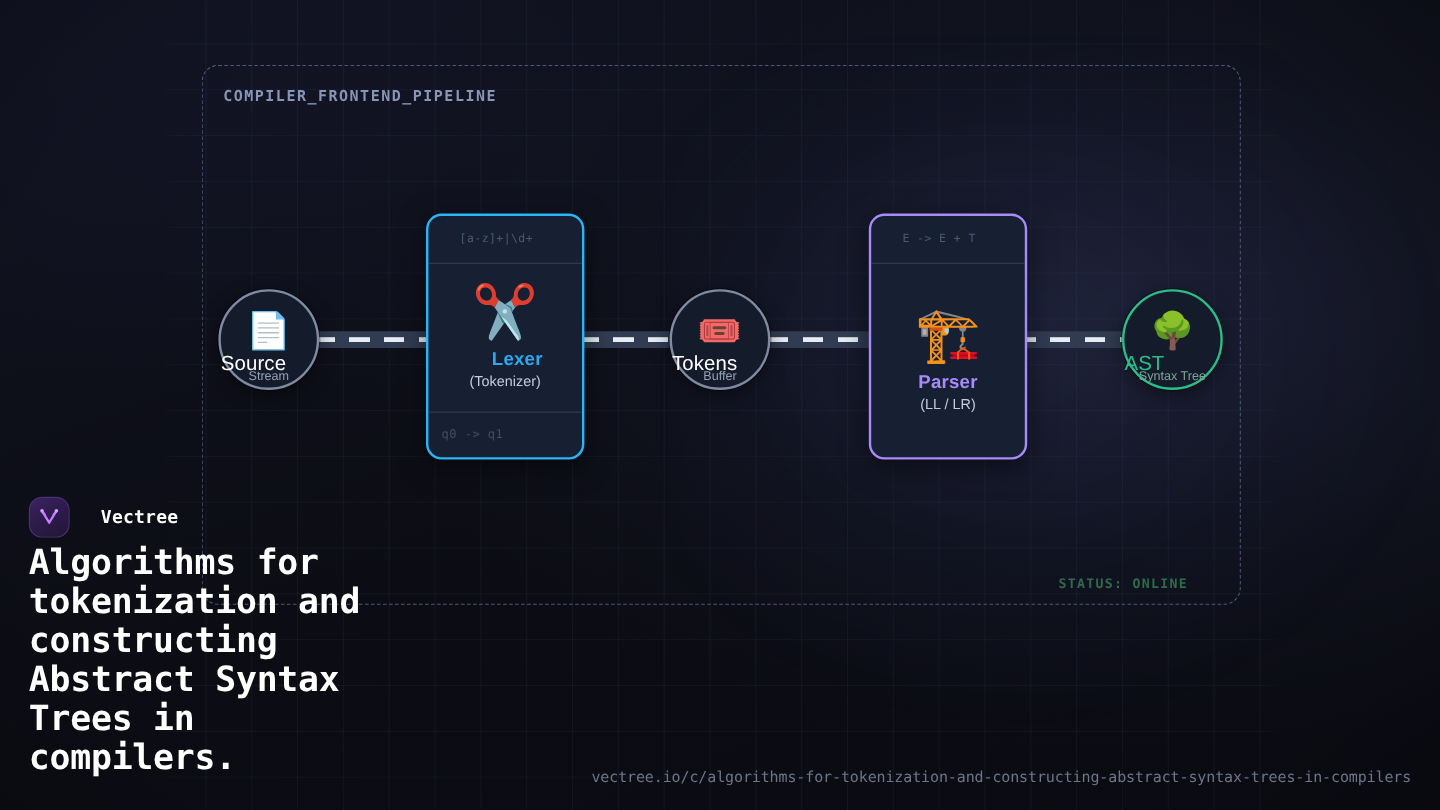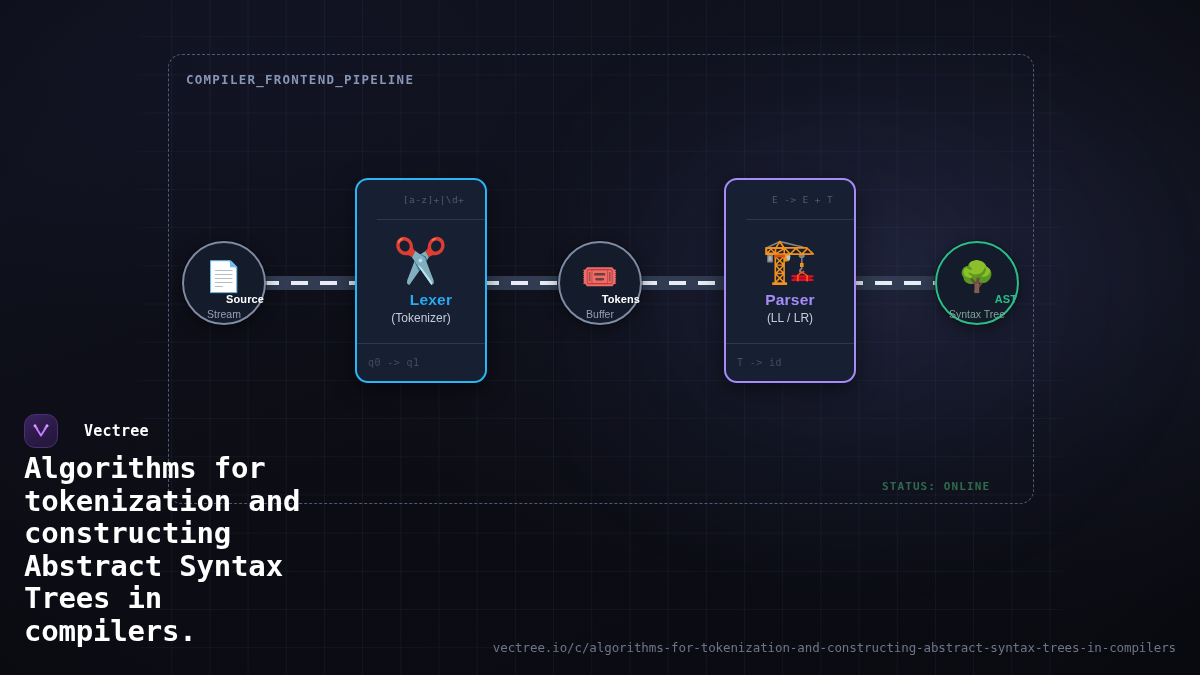--- a/index.html
+++ b/index.html
@@ -81,22 +81,22 @@
     position:absolute; width:84px; height:84px; border-radius:50%;
     background:#141b2b;
     border:2.2px solid #7e8ba3;
     display:flex; flex-direction:column; align-items:center; justify-content:center;
     box-shadow:0 0 0 1px rgba(0,0,0,0.35), 0 4px 16px rgba(0,0,0,0.45);
     overflow:visible;
   }
   .node-circle .glyph{ font-size:30px; line-height:1; margin-top:-12px; }
   .node-circle .n-title{
     position:absolute; left:0; right:0; top:50px;
-    text-align:right;
-    font-size:11px; font-weight:700; color:#ffffff;
+    text-align:left;
+    font-size:17px; font-weight:400; color:#ffffff;
     letter-spacing:0.1px; white-space:nowrap;
   }
   .node-circle .n-sub{
     position:absolute; left:0; right:0; top:65px;
     text-align:center;
     font-size:10.5px; font-weight:400; color:#93a0b6;
     white-space:nowrap;
   }
   #node-source{ left:182px; top:241px; }
   #node-tokens{ left:558px; top:241px; }
@@ -114,21 +114,21 @@
     box-shadow:0 6px 22px rgba(0,0,0,0.5);
   }
   .stage-card .card-head{
     height:40px; flex:0 0 40px;
     display:flex; align-items:center;
     padding-left:26px;
     border-bottom:1px solid rgba(120,145,190,0.22);
     font-family:"DejaVu Sans Mono","Liberation Mono",monospace;
     font-size:9.5px; letter-spacing:0.4px;
     color:#4b5a75;
-    white-space:nowrap; overflow:hidden;margin-left:20px;
+    white-space:nowrap; overflow:hidden;
   }
   .stage-card .card-body{
     flex:1 1 auto;
     display:flex; flex-direction:column; align-items:center; justify-content:center;
     gap:2px;
   }
   .stage-card .card-glyph{ font-size:44px; line-height:1; margin-bottom:6px; }
   .stage-card .card-title{ font-size:15.5px; font-weight:700; letter-spacing:0.2px; }
   .stage-card .card-sub{ font-size:12px; color:#c2ccdb; font-weight:400; }
   .stage-card .card-foot{
@@ -222,21 +222,20 @@
   <span class="n-sub">Buffer</span>
 </div>
 
 <div class="stage-card" id="card-parser">
   <div class="card-head">E -&gt; E + T</div>
   <div class="card-body">
     <span class="card-glyph">🏗️</span>
     <span class="card-title">Parser</span>
     <span class="card-sub">(LL / LR)</span>
   </div>
-  <div class="card-foot">T -&gt; id</div>
 </div>
 
 <div class="node-circle" id="node-ast">
   <span class="glyph">🌳</span>
   <span class="n-title">AST</span>
   <span class="n-sub">Syntax Tree</span>
 </div>
 
 <div class="brand">
   <div class="brand-logo">

